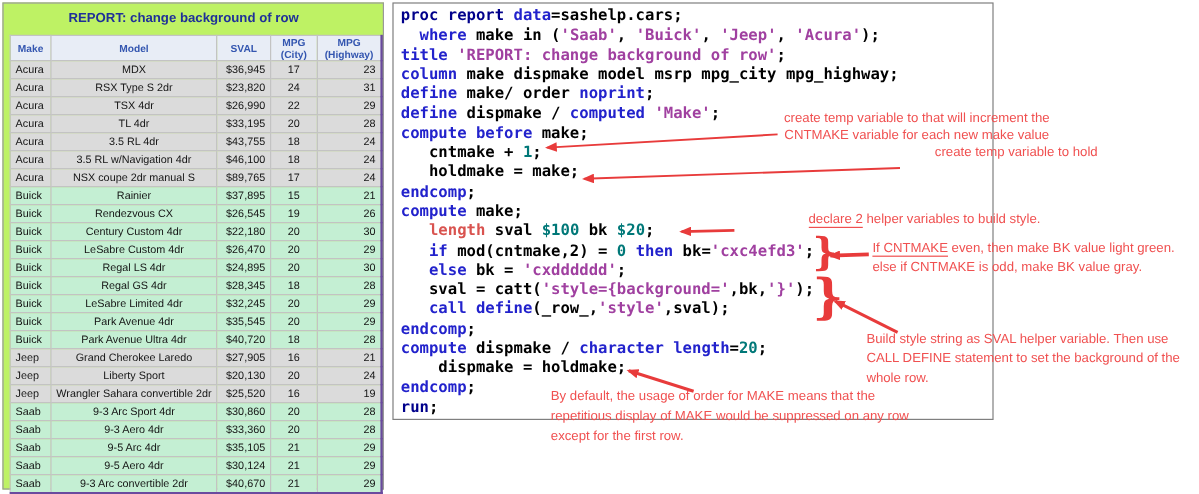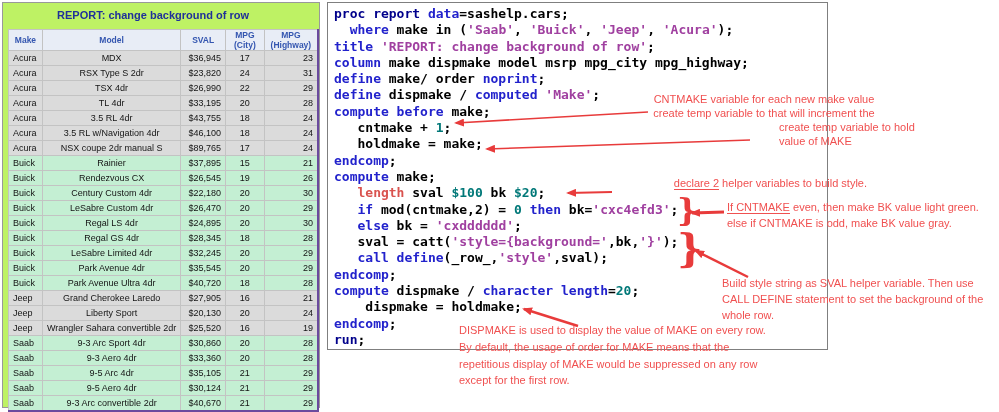--- a/index.html
+++ b/index.html
@@ -266,40 +266,38 @@
   </defs>
 <line x1="648" y1="112" x2="456" y2="123" stroke="#e83b3b" stroke-width="1.6" marker-end="url(#ah)"></line>
     <line x1="750" y1="140" x2="487" y2="149" stroke="#e83b3b" stroke-width="1.6" marker-end="url(#ah)"></line>
     <line x1="612" y1="192" x2="568" y2="193" stroke="#e83b3b" stroke-width="2.2" marker-end="url(#ah)"></line>
     <line x1="724" y1="212" x2="692" y2="213" stroke="#e83b3b" stroke-width="3" marker-end="url(#ah)"></line>
     <line x1="748" y1="277" x2="696" y2="251" stroke="#e83b3b" stroke-width="2.5" marker-end="url(#ah)"></line>
     <line x1="578" y1="326" x2="524" y2="309" stroke="#e83b3b" stroke-width="2.5" marker-end="url(#ah)"></line>
   </svg>
 <div id="ann-layer">
     <div class="annotation" style="left: 638px; top: 92px; width: 252px; text-align: center; line-height: 14px;">
+      <div><span>create temp variable to that will increment the</span></div>
       <div><span>CNTMAKE variable for each new make value</span></div>
-      <div><span>create temp variable to that will increment the</span></div>
     </div>
     <div class="annotation" style="left: 779px; top: 120px; width: 170px; text-align: left; line-height: 14px;">
       <div><span>create temp variable to hold</span></div>
-      <div><span>value of MAKE</span></div>
     </div>
     <div class="annotation" style="left: 607px; top: 177px; width: 260px; text-align: right; line-height: 13px;">
       <div><span class="u">declare 2</span><span> helper variables to build style.</span></div>
     </div>
     <div class="annotation" style="left: 727px; top: 200px; width: 285px; text-align: left; line-height: 15.5px;">
       <div><span class="u">If CNTMAKE</span><span> even, then make BK value light green.</span></div>
       <div><span>else if CNTMAKE is odd, make BK value gray.</span></div>
     </div>
     <div class="annotation" style="left: 722px; top: 275px; width: 285px; text-align: left; line-height: 16px;">
       <div><span>Build style string as SVAL helper variable. Then use</span></div>
       <div><span>CALL DEFINE statement to set the background of the</span></div>
       <div><span>whole row.</span></div>
     </div>
     <div class="annotation" style="left: 459px; top: 322px; width: 330px; text-align: left; line-height: 16.8px;">
-      <div><span>DISPMAKE is used to display the value of MAKE on every row.</span></div>
       <div><span>By default, the usage of order for MAKE means that the</span></div>
       <div><span>repetitious display of MAKE would be suppressed on any row</span></div>
       <div><span>except for the first row.</span></div>
     </div>
     <span class="brace" style="left: 677px; top: 194px; font-size: 32px;">}</span>
     <span class="brace" style="left: 677px; top: 228px; font-size: 40px;">}</span>
   </div>
 
 </body></html>

